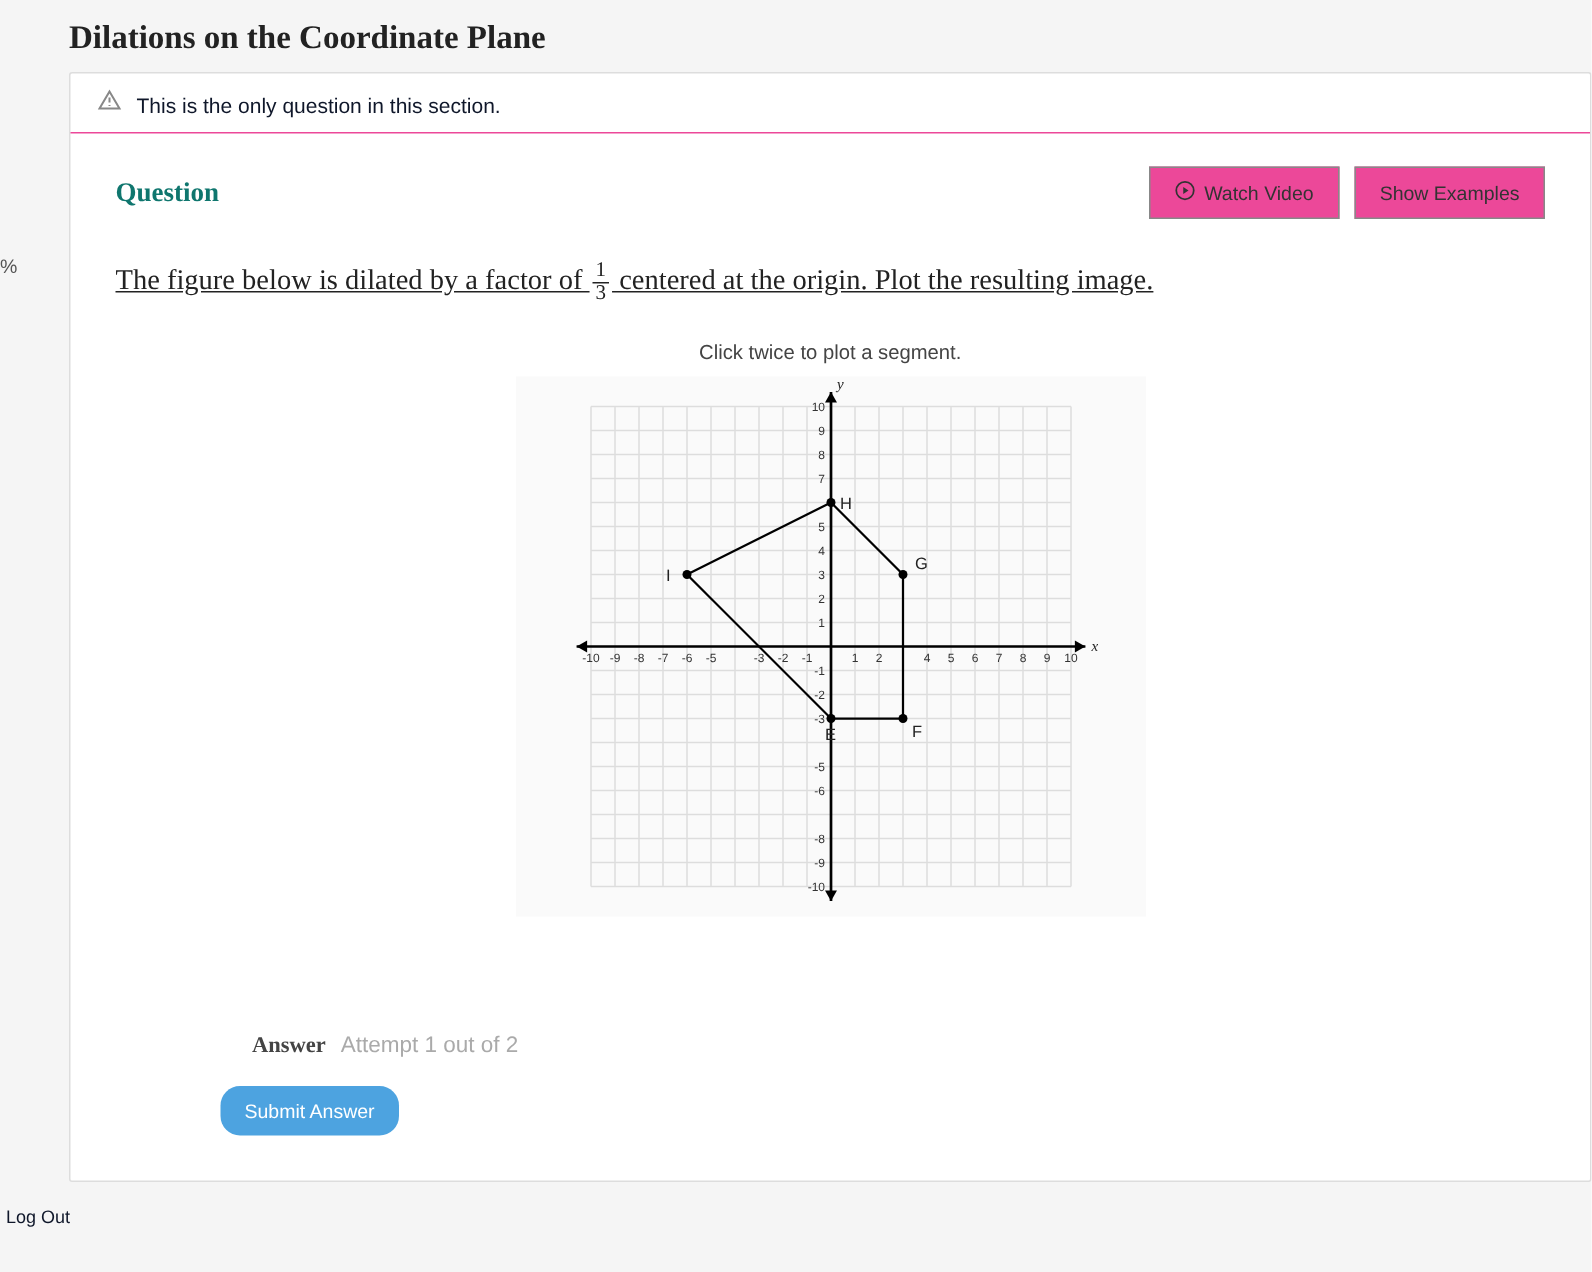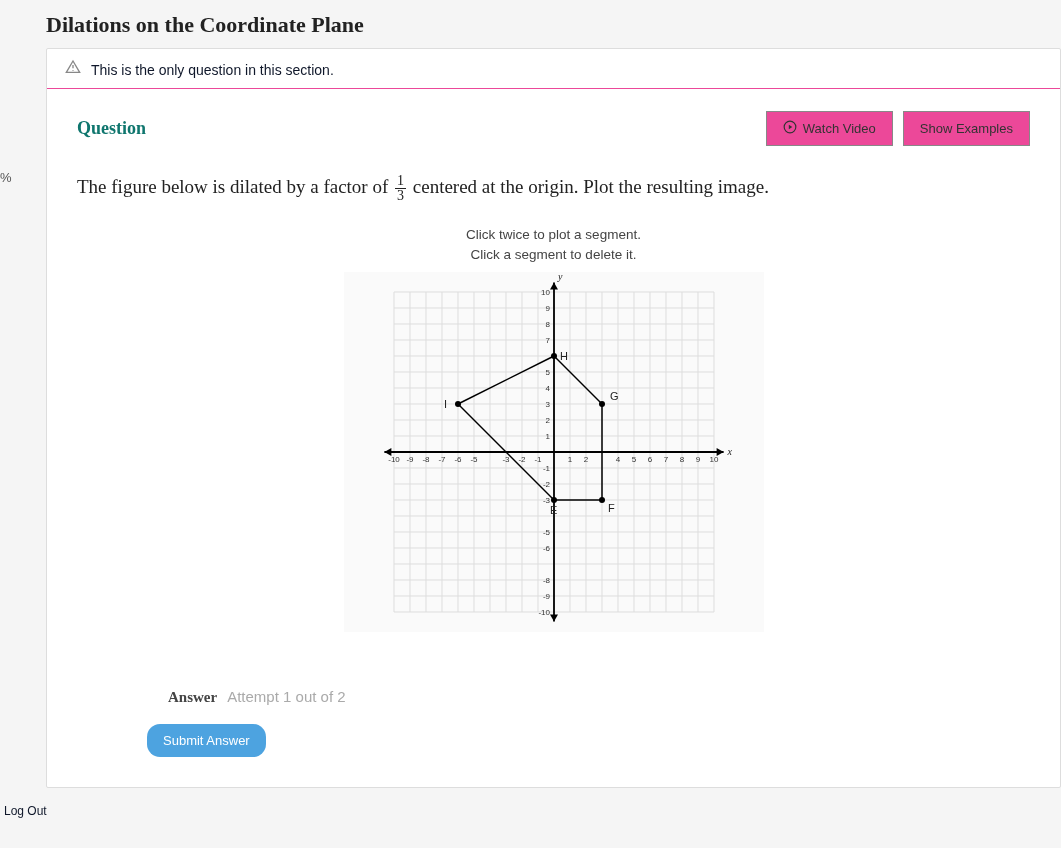--- a/index.html
+++ b/index.html
@@ -60,20 +60,21 @@
     cursor: pointer;
     display: flex;
     align-items: center;
     gap: 6px;
   }
   .question-text {
     font-family: Georgia, "Times New Roman", serif;
     font-size: 19px;
     color: #222;
     margin-bottom: 22px;
+    text-decoration: underline;
   }
   .fraction {
     display: inline-flex;
     flex-direction: column;
     align-items: center;
     vertical-align: middle;
     font-size: 14px;
     line-height: 1;
     margin: 0 2px;
   }
@@ -183,21 +184,20 @@
     <div class="question-text">
       <span>The figure below is dilated by a factor of </span><span class="fraction">
           <span class="num">1</span>
           <span class="den">3</span>
         </span><span> centered at the origin. Plot the resulting image.</span>
     </div>
 
     <div class="graph-wrap">
       <div class="graph-instructions">
         <div>Click twice to plot a segment.</div>
-        <div>Click a segment to delete it.</div>
       </div>
       <svg class="graph-svg" id="graph" width="420" height="360">
           <line x1="50" y1="20" x2="50" y2="340" class="grid-line"></line>
           <line x1="66" y1="20" x2="66" y2="340" class="grid-line"></line>
           <line x1="82" y1="20" x2="82" y2="340" class="grid-line"></line>
           <line x1="98" y1="20" x2="98" y2="340" class="grid-line"></line>
           <line x1="114" y1="20" x2="114" y2="340" class="grid-line"></line>
           <line x1="130" y1="20" x2="130" y2="340" class="grid-line"></line>
           <line x1="146" y1="20" x2="146" y2="340" class="grid-line"></line>
           <line x1="162" y1="20" x2="162" y2="340" class="grid-line"></line>

